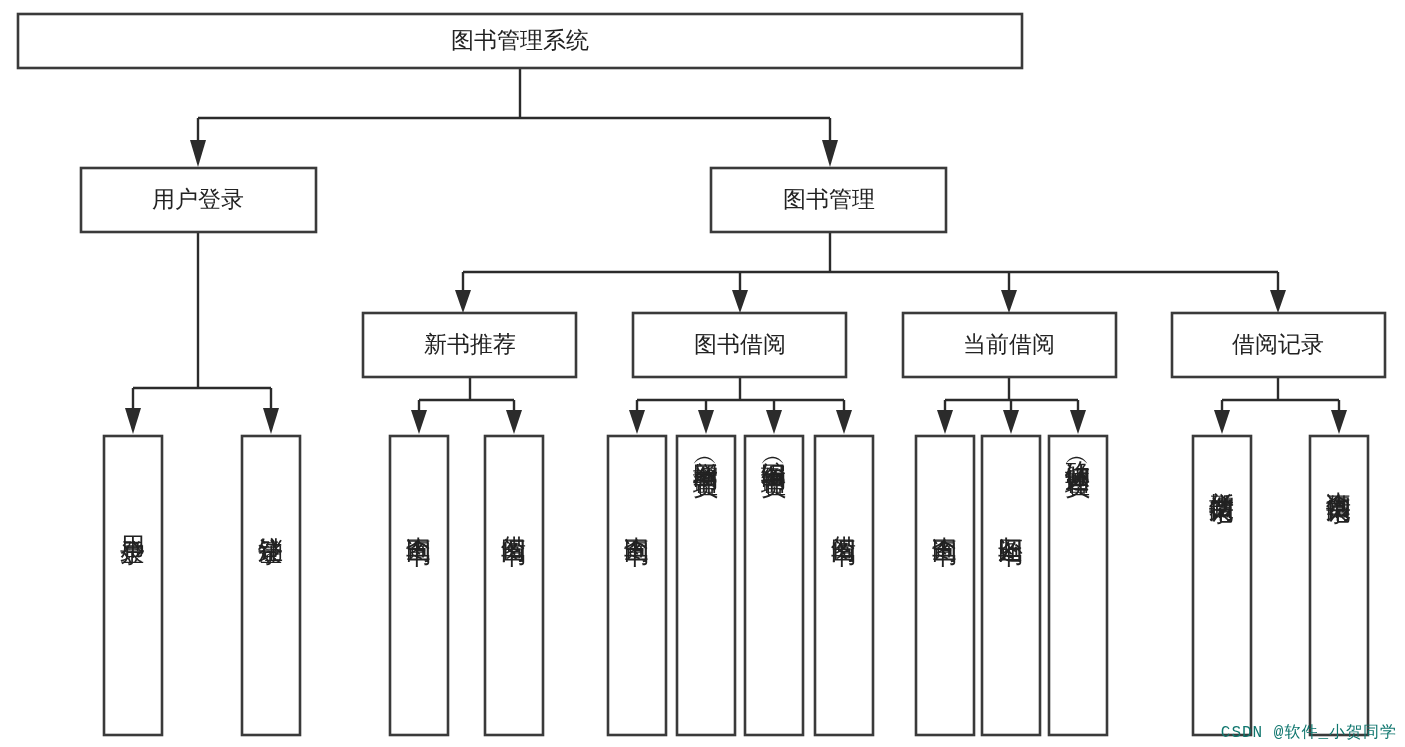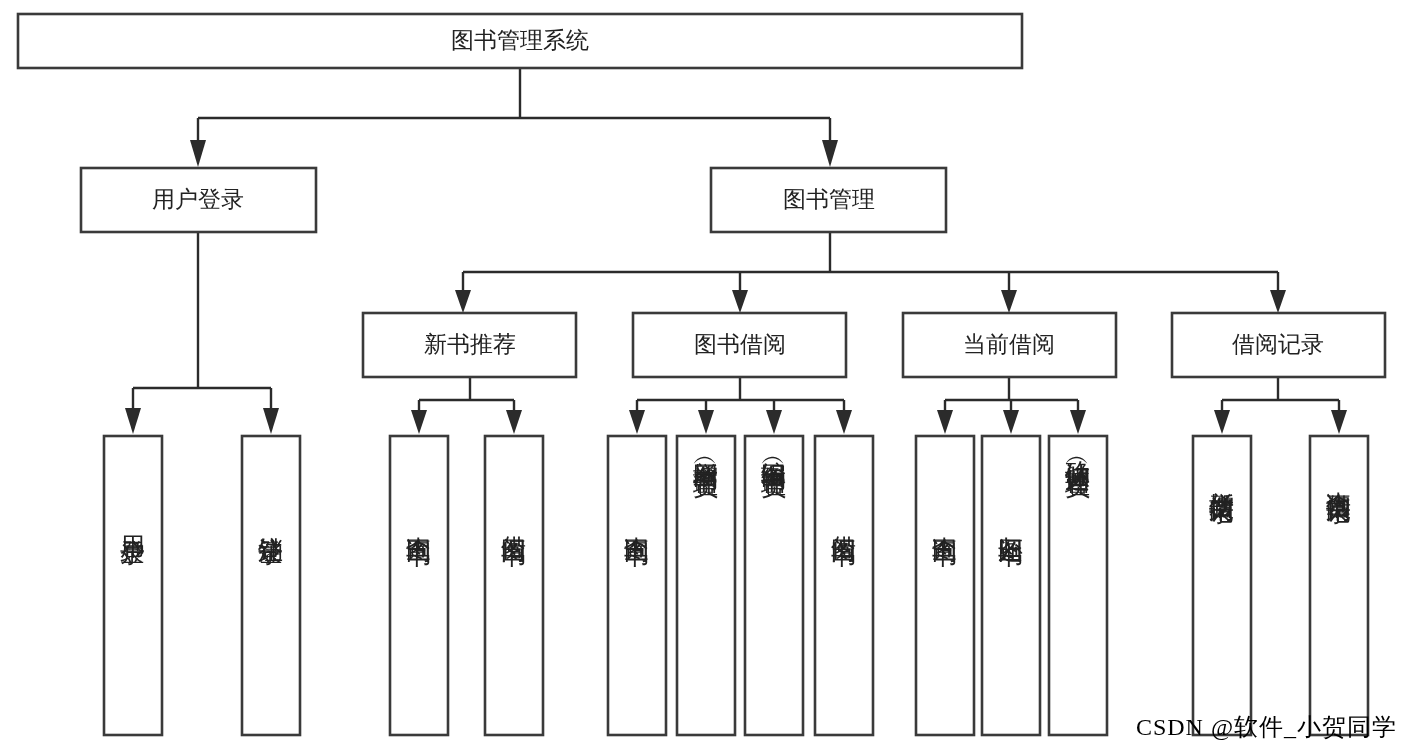--- a/index.html
+++ b/index.html
@@ -56,23 +56,23 @@
     writing-mode: vertical-rl;
     text-orientation: upright;
     glyph-orientation-vertical: 0;
     text-anchor: middle;
     letter-spacing: 2px;
   }
   .watermark {
     position: absolute;
     right: 8px;
     bottom: 4px;
-    font-family: Liberation Serif, serif;
-    font-size: 24px;
-    color: #000000;
+    font-family: Liberation Mono, monospace;
+    font-size: 16px;
+    color: #0f766e;
     letter-spacing: 1px;
     white-space: nowrap;
     pointer-events: none;
   }
 </style>
 </head>
 <body>
 
 <div id="diagram-root">
 

